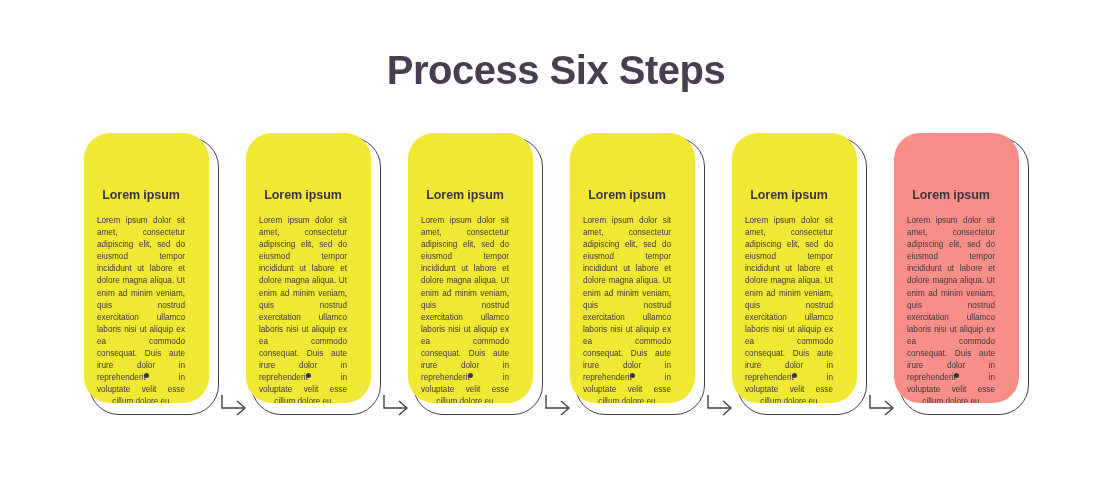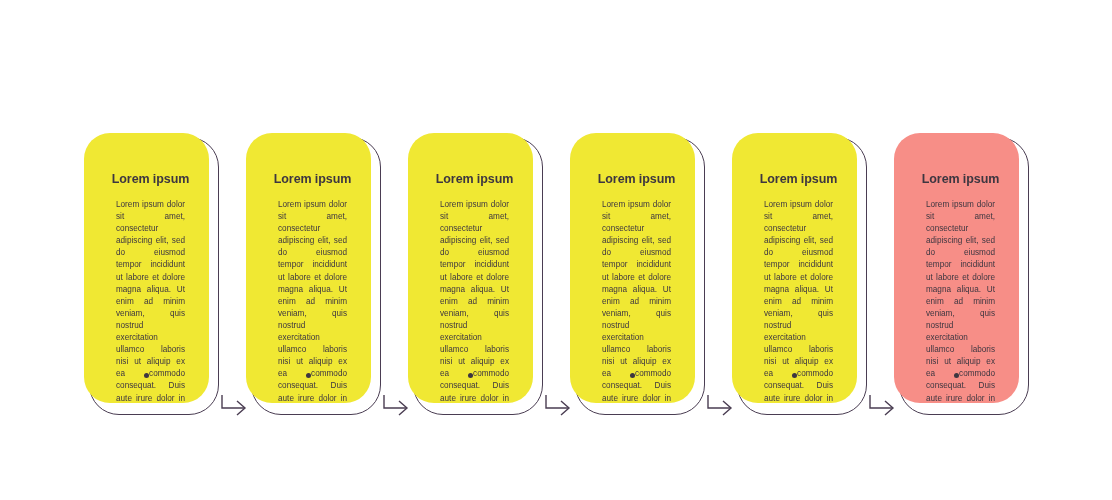--- a/index.html
+++ b/index.html
@@ -73,24 +73,24 @@
     width: 125px;
     height: 270px;
     border-radius: 26px;
     box-sizing: border-box;
     overflow: hidden;
   }
 
   .card-inner {
     position: absolute;
     left: 0;
-    top: 0;
+    top: 16px;
     width: 125px;
     height: 198px;
-    padding: 38px 12px 0 20px;
+    padding: 38px 12px 0 1px;
     box-sizing: border-box;
   }
 
   .card-heading {
     font-size: 12.5px;
     font-weight: bold;
     color: #3d3640;
     line-height: 16px;
     margin: 0 0 6px 0;
     text-align: center;
@@ -134,20 +134,21 @@
     display: block;
     width: 32px;
     height: 34px;
   }
 </style>
 </head>
 <body style="background: rgb(255, 255, 255);">
 
 <div id="infographic">
 
+  <div class="title">Process Six Steps</div>
 
   <div class="steps-row">
 
   <div class="step" style="left: 0px;">
         <div class="card-outline"></div>
         <div class="card-fill" style="background: rgb(240, 232, 51);">
           <div class="card-inner">
             <div class="card-heading">Lorem ipsum</div>
             <div class="card-body">Lorem ipsum dolor sit amet, consectetur adipiscing elit, sed do eiusmod tempor incididunt ut labore et dolore magna aliqua. Ut enim ad minim veniam, quis nostrud exercitation ullamco laboris nisi ut aliquip ex ea commodo consequat. Duis aute irure dolor in reprehenderit in voluptate velit esse cillum dolore eu</div>
           </div>

